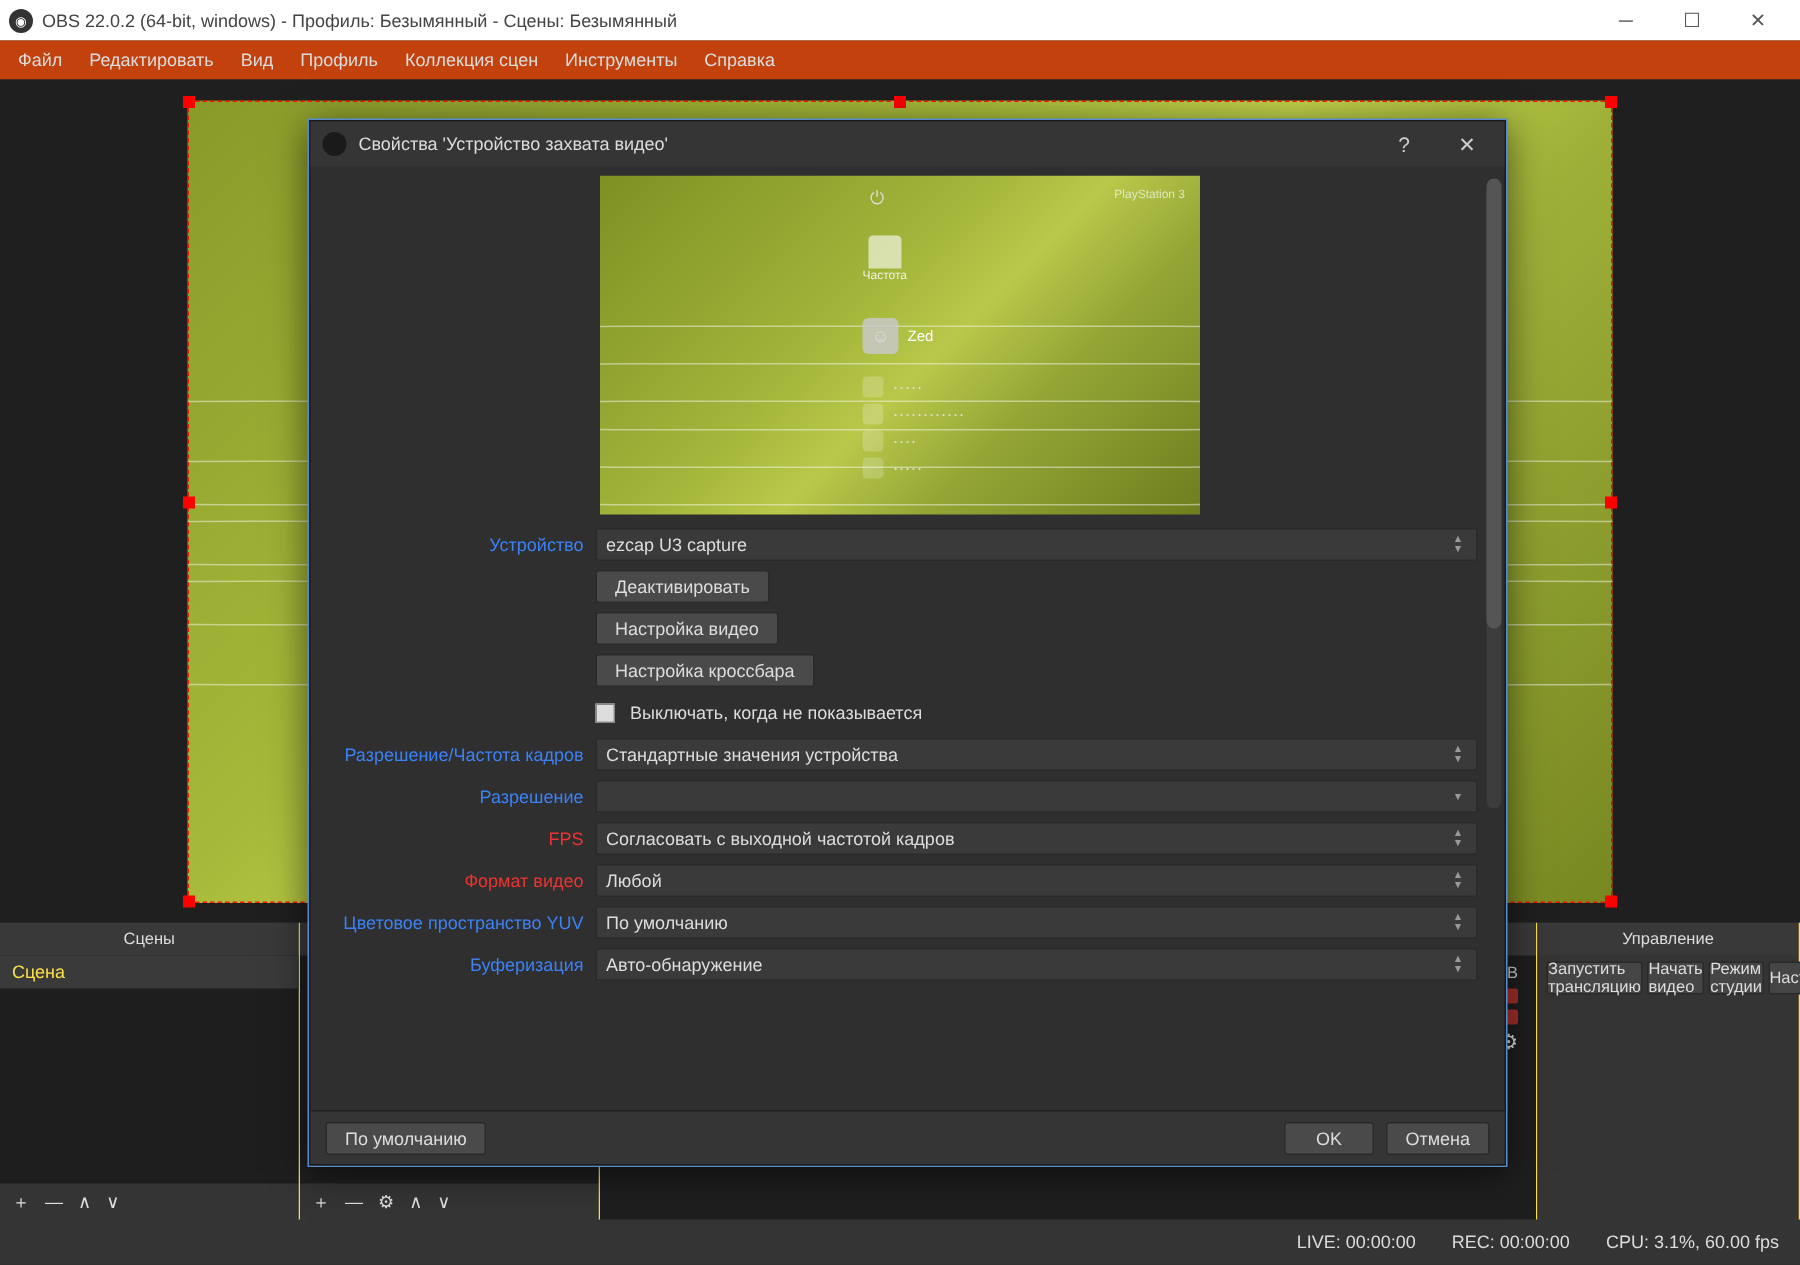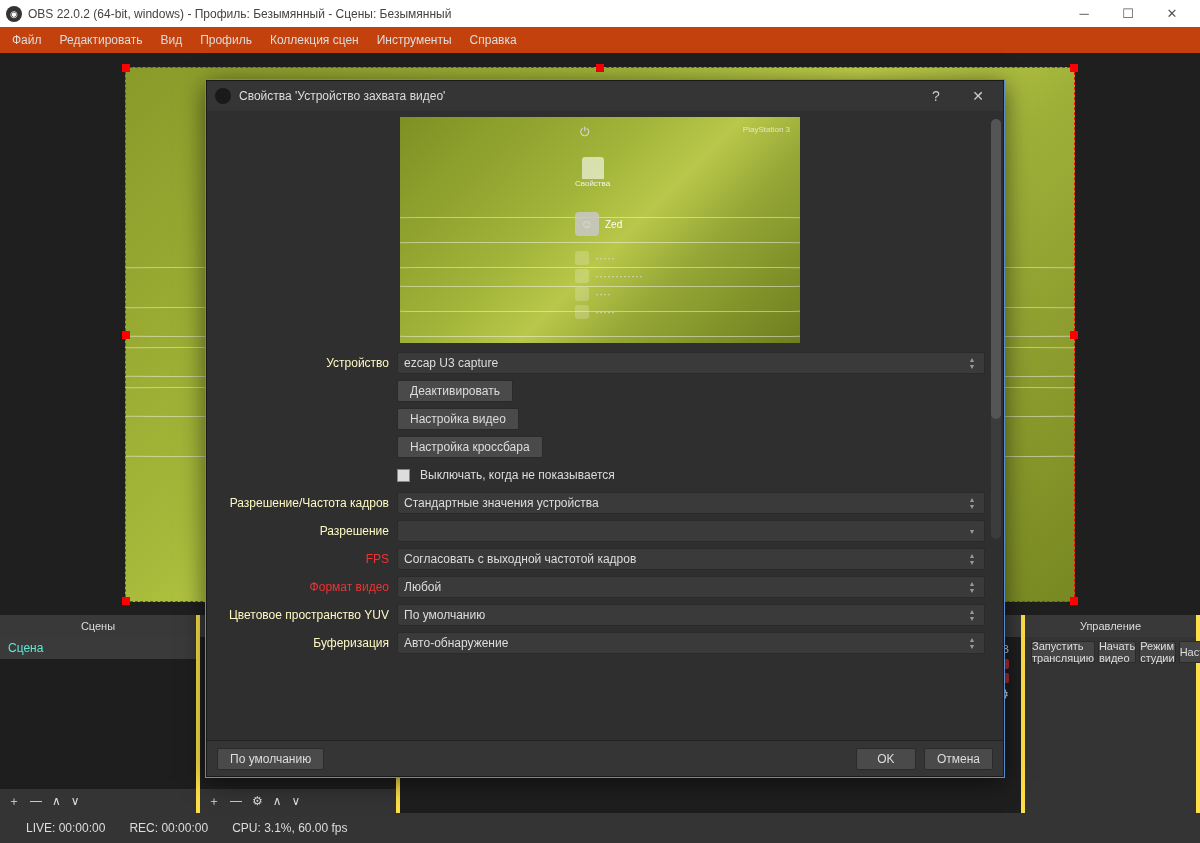--- a/index.html
+++ b/index.html
@@ -13,49 +13,49 @@
 .main{position:relative;height:562px;background:#1f1f1f;display:flex;justify-content:center;align-items:flex-start;padding-top:14px}
 .preview-wrap{position:relative;width:950px;height:535px;background:#000}
 .preview-sel{position:absolute;inset:0;border:1px dashed rgba(255,0,0,.85)}
 .handle{position:absolute;width:8px;height:8px;background:#f00}
 .handle.tl{top:-4px;left:-4px}.handle.tr{top:-4px;right:-4px}.handle.bl{bottom:-4px;left:-4px}.handle.br{bottom:-4px;right:-4px}
 .handle.tm{top:-4px;left:50%;margin-left:-4px}.handle.bm{bottom:-4px;left:50%;margin-left:-4px}
 .handle.ml{left:-4px;top:50%;margin-top:-4px}.handle.mr{right:-4px;top:50%;margin-top:-4px}
 .video{position:absolute;inset:0;background:linear-gradient(135deg,#8a9a2a 0%,#a6b93a 35%,#c2d24a 50%,#9fb039 65%,#788822 100%);overflow:hidden}
 .wave{position:absolute;width:180%;height:70px;border:1px solid rgba(255,255,255,.45);border-radius:50%/100%;left:-40%}
 .panels{height:198px;display:flex}
-.panel{background:#343434;flex:1;border-right:4px solid #fde047;display:flex;flex-direction:column}
+.panel{background:#343434;flex:1;border-right:1px solid #fde047;display:flex;flex-direction:column}
 .panel-head{height:22px;background:#393939;color:#ddd;display:flex;align-items:center;justify-content:center;font-size:11px}
 .panel-body{flex:1;background:#1e1e1e;position:relative}
-.scene-item{background:#3a3a3a;padding:4px 8px;color:#5eead4}
+.scene-item{background:#3a3a3a;padding:4px 8px;color:#fde047}
 .panel-foot{height:24px;background:#343434;display:flex;align-items:center;gap:10px;padding:0 8px;color:#ccc;font-size:15px}
 .ctrl-panel{width:175px;flex:none}
 .ctrl-panel .panel-body{background:#343434;padding:4px 6px;display:flex;flex-direction:row;gap:3px}
 .ctrl-btn{height:22px;background:#454545;border:1px solid #2a2a2a;color:#ddd;display:flex;align-items:center;justify-content:center;font-size:11px;border-radius:2px}
 .mixer{flex:2}
 .mixer-body{padding:6px 12px}
 .meter{height:10px;background:linear-gradient(to right,#2a6b2a 0%,#2a6b2a 60%,#a7a72a 80%,#a72a2a 100%);border-radius:2px;margin-top:4px}
 .slider{width:100%;height:16px;position:relative;margin-top:6px}
 .slider::before{content:"";position:absolute;top:7px;left:0;right:0;height:2px;background:#6a6a6a}
 .slider-th{position:absolute;top:2px;right:28px;width:10px;height:12px;background:#ccc;border-radius:2px}
-.statusbar{height:30px;background:#343434;display:flex;align-items:center;gap:24px;padding:0 26px;color:#ccc;font-size:12px}
+.statusbar{height:30px;background:#343434;display:flex;align-items:center;justify-content:flex-end;gap:24px;padding:0 14px;color:#ccc;font-size:12px}
 .modal{position:absolute;left:206px;top:80px;width:798px;height:697px;background:#2f2f2f;border:1px solid #1a1a1a;box-shadow:0 0 0 1px #5a8bcb,0 4px 24px rgba(0,0,0,.6);display:flex;flex-direction:column}
 .modal-title{height:30px;background:#353535;display:flex;align-items:center;padding:0 8px;gap:8px}
 .modal-title .obs-logo{width:16px;height:16px;border-radius:50%;background:#1a1a1a}
 .modal-winbtn{width:34px;height:30px;display:flex;align-items:center;justify-content:center;color:#ccc;font-size:14px}
 .modal-body{flex:1;overflow:hidden;position:relative;padding:6px 8px}
 .scroll-area{position:absolute;inset:6px 18px 6px 8px;overflow:hidden}
 .scrollbar{position:absolute;right:2px;top:8px;width:10px;height:420px;background:#3c3c3c;border-radius:5px}
 .scrollbar-thumb{position:absolute;top:0;left:0;right:0;height:300px;background:#555;border-radius:5px}
 .modal-preview{height:226px;display:flex;justify-content:center;margin-bottom:8px}
 .modal-preview-inner{width:400px;height:226px;background:linear-gradient(135deg,#7e9022 0%,#a2b43a 40%,#b9c84a 55%,#95a636 70%,#6e7e1e 100%);position:relative;overflow:hidden}
 .ps3-row{display:flex;align-items:center;gap:6px;color:rgba(255,255,255,.8);font-size:9px;margin:4px 0}
 .ps3-ico{width:14px;height:14px;background:rgba(255,255,255,.2);border-radius:3px}
 .form-row{display:flex;align-items:center;margin:4px 0;min-height:24px}
-.form-label{width:182px;text-align:right;padding-right:8px;font-size:12px;color:#fef9c3}
+.form-label{width:182px;text-align:right;padding-right:8px;font-size:12px;color:#3b82f6}
 .form-label.red{color:#e33}
 .form-field{flex:1;display:flex;gap:4px;align-items:center}
 .select{flex:1;height:22px;background:#3a3a3a;border:1px solid #2a2a2a;border-radius:2px;display:flex;align-items:center;padding:0 6px;position:relative;color:#c8c8c8}
 .select.dim{color:#777}
 .select .caret{position:absolute;right:4px;top:0;bottom:0;width:16px;display:flex;flex-direction:column;align-items:center;justify-content:center;font-size:7px;color:#999;line-height:1}
 .btn{height:22px;padding:0 12px;background:#4a4a4a;border:1px solid #2a2a2a;border-radius:2px;display:flex;align-items:center;color:#ddd}
 .chk{width:13px;height:13px;background:#ddd;border:1px solid #888;margin-right:6px}
 .modal-foot{height:36px;background:#353535;display:flex;align-items:center;padding:0 10px;gap:8px;border-top:1px solid #222}
 .spacer{flex:1}
 </style>
@@ -174,21 +174,21 @@
           <div class="wave" style="top:100px"></div>
           <div class="wave" style="top:125px"></div>
           <div class="wave" style="top:150px"></div>
           <div style="position:absolute;top:8px;right:10px;font-size:8px;color:rgba(255,255,255,.65)">PlayStation 3</div>
           <div style="position:absolute;top:8px;left:180px;display:flex;align-items:center;gap:4px;color:rgba(255,255,255,.6);font-size:9px">
             <span>⏻</span>
           </div>
           <div style="position:absolute;left:175px;top:40px">
             <div style="display:flex;flex-direction:column;align-items:center">
               <div style="width:22px;height:22px;background:rgba(255,255,255,.6);border-radius:3px 3px 0 0;position:relative"></div>
-              <span style="font-size:8px;color:rgba(255,255,255,.85)">Свойства</span>
+              <span style="font-size:8px;color:rgba(255,255,255,.85)">Частота</span>
             </div>
           </div>
           <div style="position:absolute;left:175px;top:95px;display:flex;align-items:center;gap:6px">
             <div style="width:24px;height:24px;background:rgba(200,200,200,.85);border-radius:4px;display:flex;align-items:center;justify-content:center">☺</div>
             <span style="font-size:10px;color:#fff;font-weight:500">Zed</span>
           </div>
           <div style="position:absolute;left:175px;top:130px">
             <div class="ps3-row">
                 <div class="ps3-ico"></div>
                 <span>·····</span>

